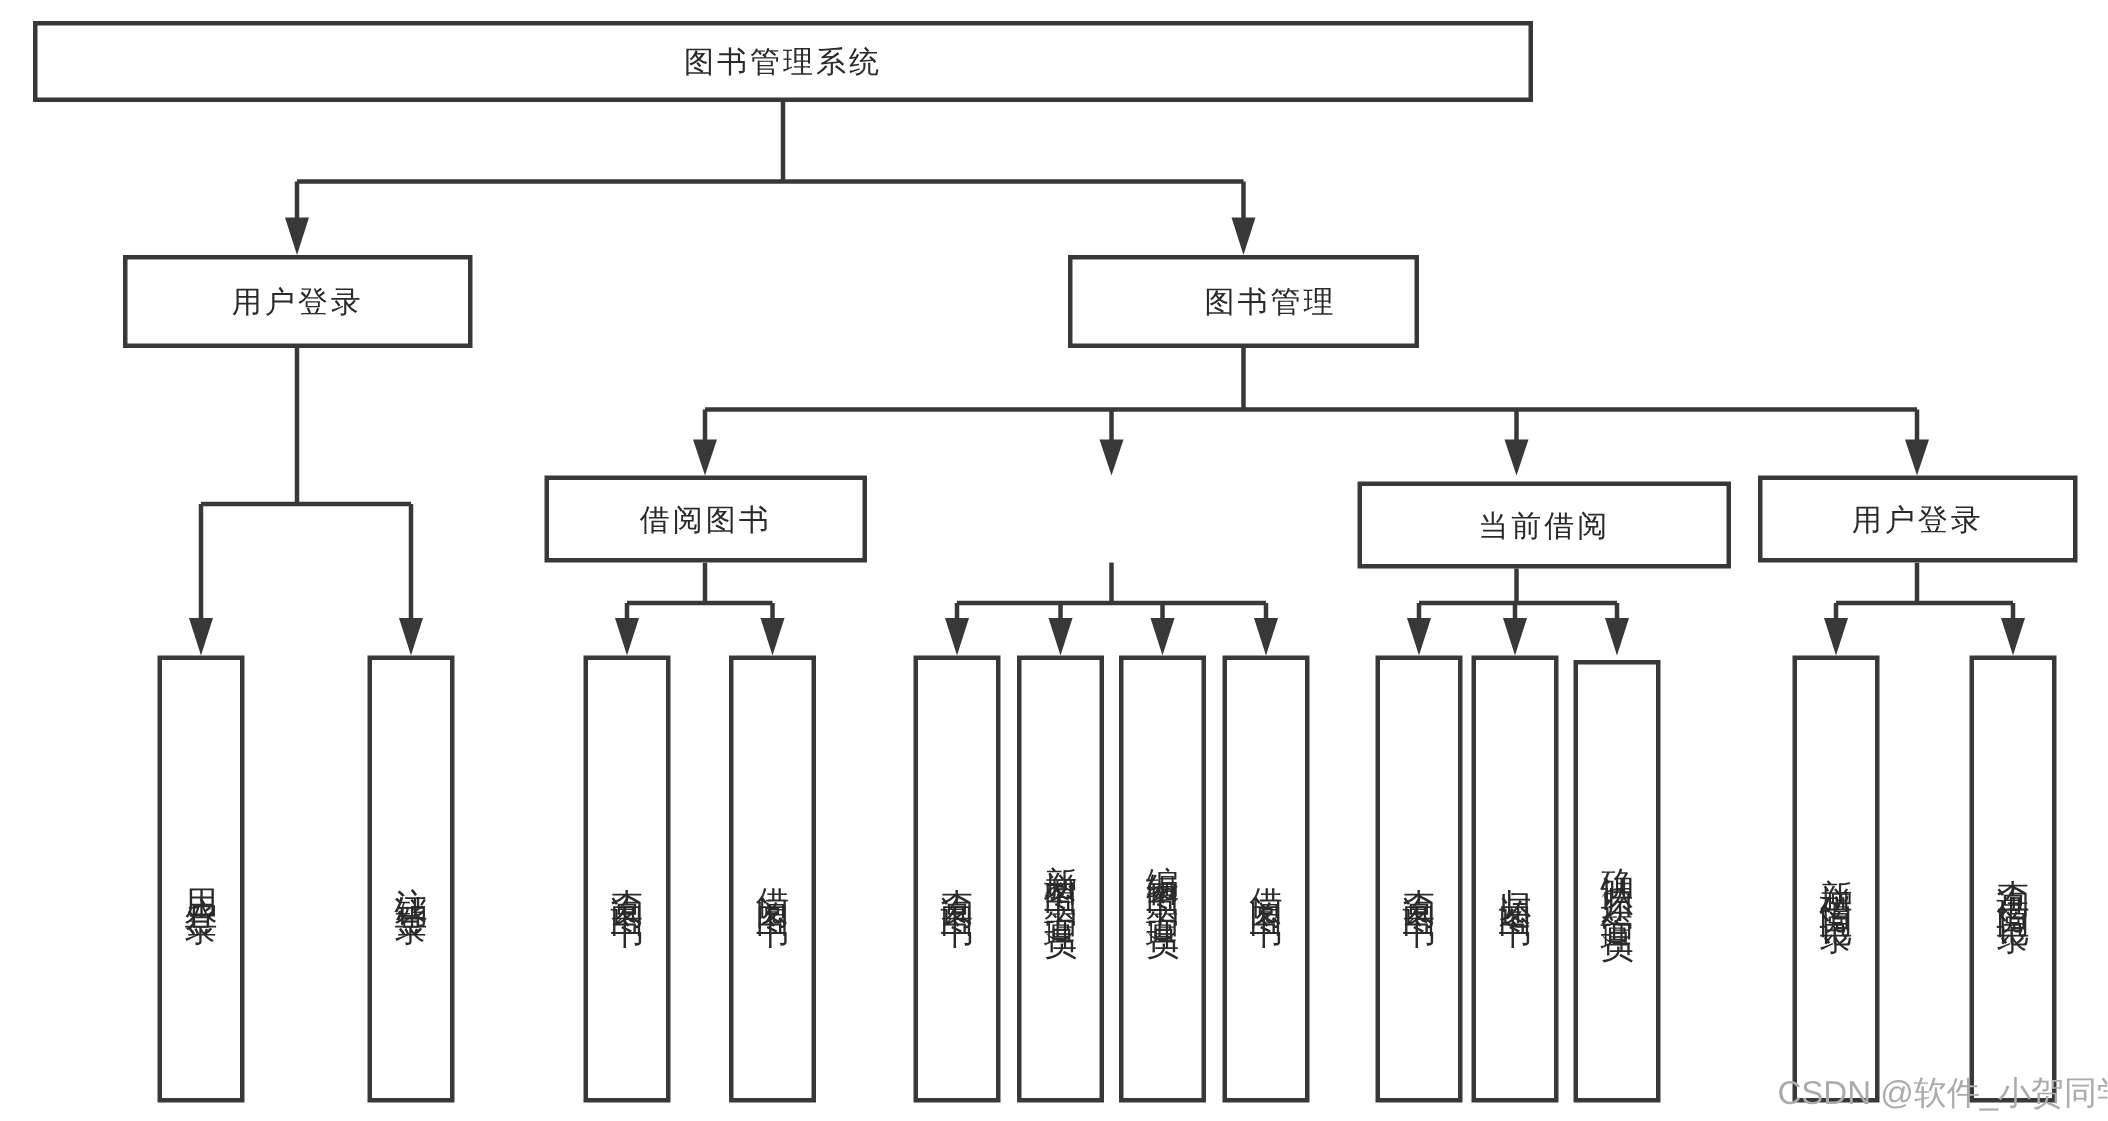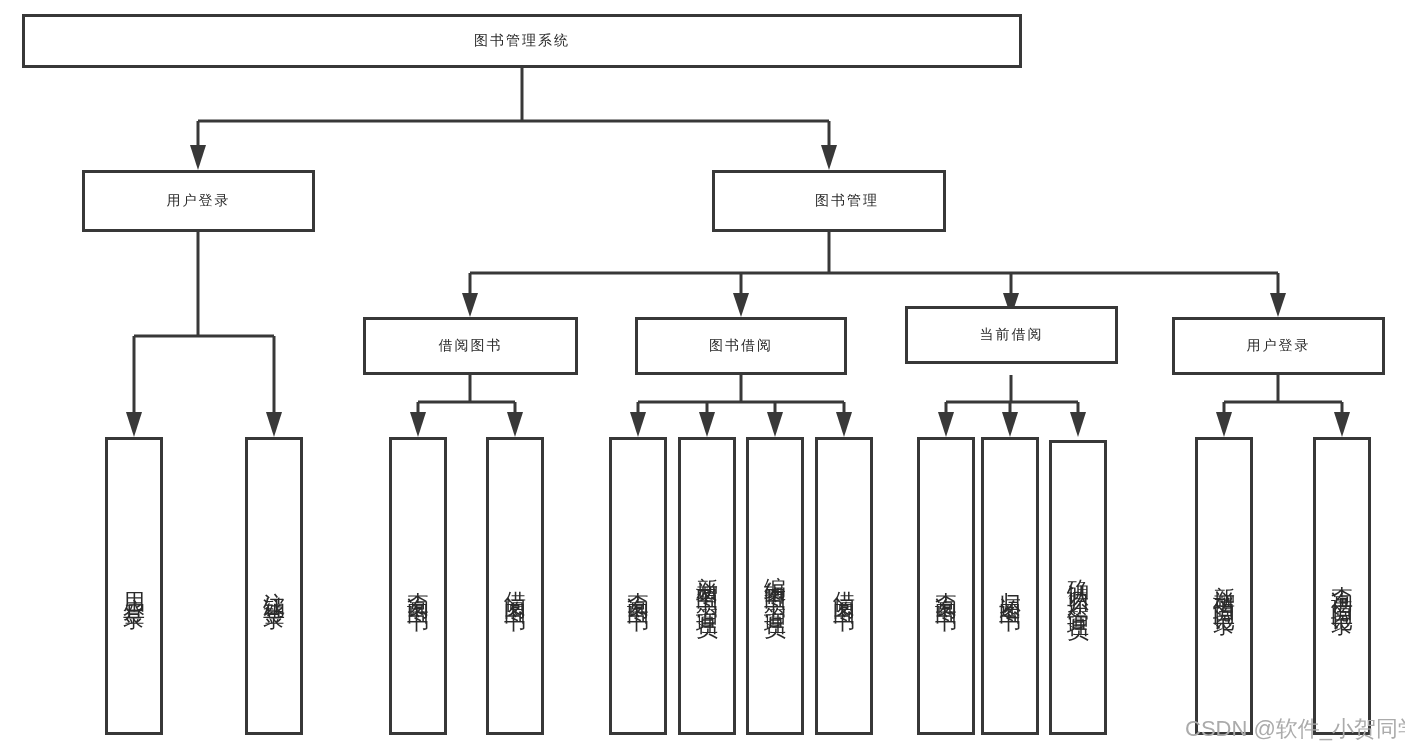--- a/index.html
+++ b/index.html
@@ -28,21 +28,21 @@
     box-sizing: border-box;
     border: 3px solid #383838;
     background: #ffffff;
     display: flex;
     align-items: center;
     justify-content: center;
     color: #2a2a2a;
     z-index: 2;
   }
   .hbox span {
-    font-size: 14px;
+    font-size: 20px;
     letter-spacing: 2px;
     white-space: nowrap;
   }
   .leaf span {
     writing-mode: vertical-rl;
     text-orientation: upright;
     font-size: 22px;
     letter-spacing: 6px;
     line-height: 1;
   }
@@ -134,24 +134,21 @@
   <div class="box hbox" style="left:82px; top:170px; width:233px; height:62px;">
     <span>用户登录</span>
   </div>
   <div class="box hbox" style="left:712px; top:170px; width:234px; height:62px;padding-left:36px;">
     <span>图书管理</span>
   </div>
 
   <div class="box hbox" style="left:363px; top:317px; width:215px; height:58px;">
     <span>借阅图书</span>
   </div>
-  <div class="box hbox" style="left:635px; top:317px; width:212px; height:58px;">
-    <span>图书借阅</span>
-  </div>
-  <div class="box hbox" style="left:905px; top:306px; width:213px; height:58px;">
+  <div class="box hbox" style="left:905px; top:321px; width:249px; height:58px;">
     <span>当前借阅</span>
   </div>
   <div class="box hbox" style="left:1172px; top:317px; width:213px; height:58px;">
     <span>用户登录</span>
   </div>
 
   <div class="box leaf" style="left:105px; top:437px; width:58px; height:298px;">
     <span>用户登录</span>
   </div>
   <div class="box leaf" style="left:245px; top:437px; width:58px; height:298px;">

